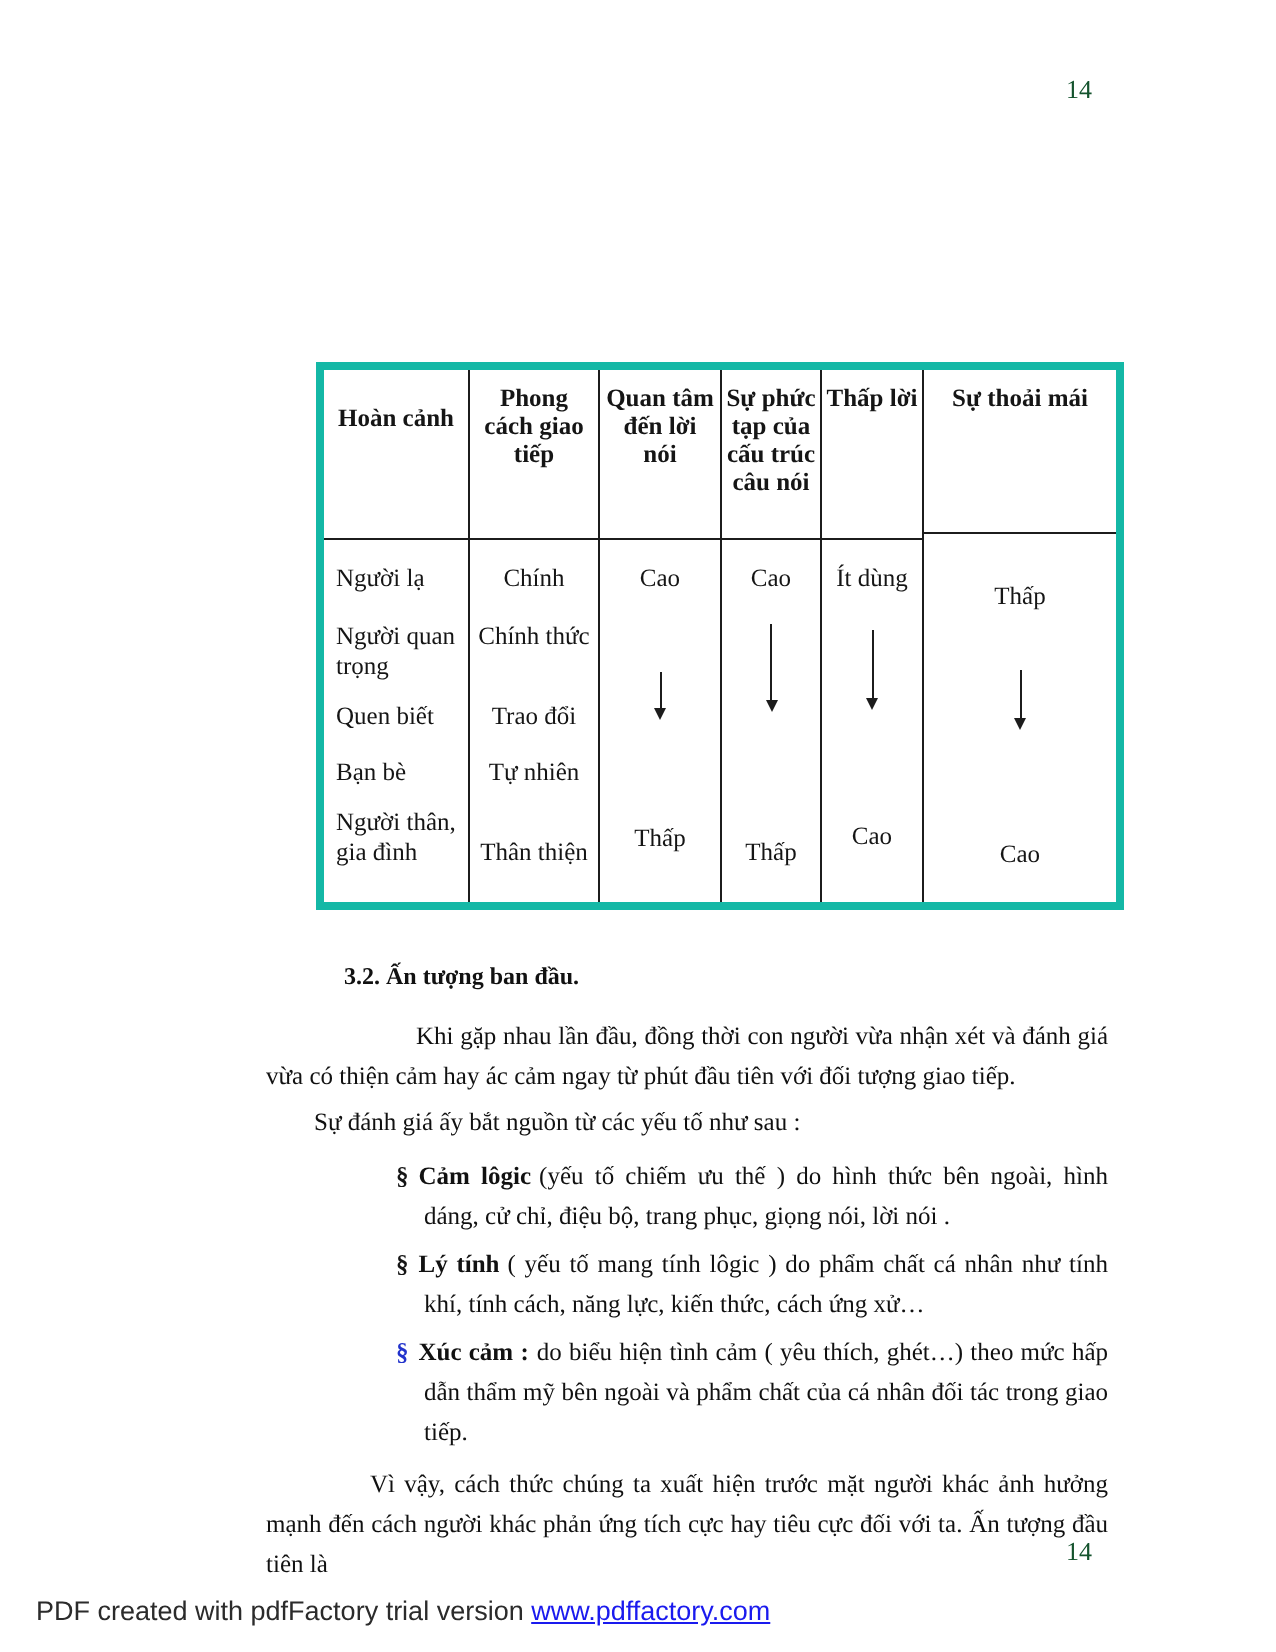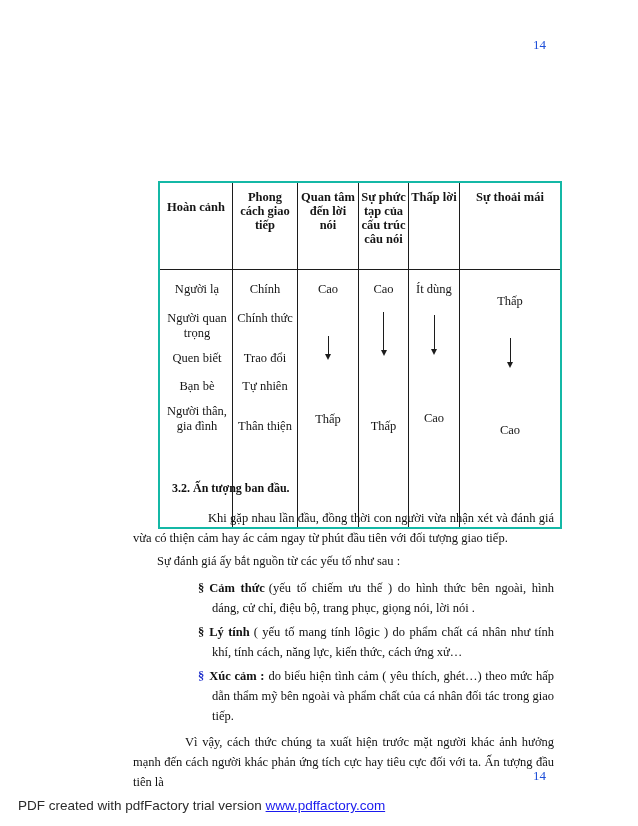--- a/index.html
+++ b/index.html
@@ -1,37 +1,37 @@
 <!DOCTYPE html>
 <html><head>
 <meta charset="utf-8">
 <style>
   html,body{margin:0;padding:0;background:#e8e8e8;}
   .page{position:relative;width:638px;height:826px;background:#ffffff;
         font-family:"Liberation Serif","DejaVu Serif",serif;color:#151515;overflow:hidden;}
 
   
-  .pagenum{position:absolute;font-size:13px;color:#1d4ed8;text-align:right;}
+  .pagenum{position:absolute;font-size:13px;color:#14532d;text-align:right;}
   .pagenum.top{left:533px;top:37px;}
   .pagenum.bottom{left:533px;top:768px;}
 
   
-  .comm-table{position:absolute;left:158px;top:181px;width:404px;height:348px;
-              border:2px solid #14b8a6;display:flex;box-sizing:border-box;background:#fff;}
+  .comm-table{position:absolute;left:158px;top:181px;width:404px;height:274px;
+              border:4px solid #14b8a6;display:flex;box-sizing:border-box;background:#fff;}
   .col{box-sizing:border-box;border-right:1px solid #1c1c1c;display:flex;flex-direction:column;}
   .col:last-child{border-right:none;flex:1;gap:12px;}
   .c1{width:73px;} .c2{width:65px;} .c3{width:61px;} .c4{width:50px;}
   .c5{width:51px;} .c6{width:51px;} .c7{width:51px;}
   .th{box-sizing:border-box;height:87px;border-bottom:1px solid #1c1c1c;
       font-weight:bold;font-size:12.5px;line-height:14px;text-align:center;
       padding:7px 2px 0 2px;}
   .c1 .th{padding-top:17px;}
   .tb{position:relative;height:185px;font-size:12.5px;line-height:15px;}
   .cell-item{position:absolute;left:0;right:0;}
-  .c1 .cell-item{padding:0 4px 0 6px;text-align:center;}
+  .c1 .cell-item{padding:0 4px 0 6px;text-align:left;}
   .c2 .cell-item,.grad-top,.grad-bottom{text-align:center;}
   
   .c1 .cell-item:nth-child(1){top:12px;} .c1 .cell-item:nth-child(2){top:41px;}
   .c1 .cell-item:nth-child(3){top:81px;} .c1 .cell-item:nth-child(4){top:109px;}
   .c1 .cell-item:nth-child(5){top:134px;}
   
   .c2 .cell-item:nth-child(1){top:12px;} .c2 .cell-item:nth-child(2){top:41px;}
   .c2 .cell-item:nth-child(3){top:81px;} .c2 .cell-item:nth-child(4){top:109px;}
   .c2 .cell-item:nth-child(5){top:149px;}
   
@@ -151,21 +151,21 @@
 
   </div>
 
   <div class="content">
     <div class="section-heading">3.2. Ấn tượng ban đầu.</div>
     <p class="p1">Khi gặp nhau lần đầu, đồng thời con người vừa nhận xét và đánh giá vừa có thiện cảm hay ác cảm ngay từ phút đầu tiên với đối tượng giao tiếp.</p>
     <p class="p2">Sự đánh giá ấy bắt nguồn từ các yếu tố như sau :</p>
 
     <div class="bullets">
       <div class="bullet">
-        <span class="marker" style="color:#151515">§</span><span class="term">Cảm thức</span><span class="btext">(yếu tố chiếm ưu thế ) do hình thức bên ngoài, hình dáng, cử chỉ, điệu bộ, trang phục, giọng nói, lời nói .</span>
+        <span class="marker" style="color:#151515">§</span><span class="term">Cảm lôgic</span><span class="btext">(yếu tố chiếm ưu thế ) do hình thức bên ngoài, hình dáng, cử chỉ, điệu bộ, trang phục, giọng nói, lời nói .</span>
       </div>
       <div class="bullet">
         <span class="marker" style="color:#151515">§</span><span class="term">Lý tính</span><span class="btext">( yếu tố mang tính lôgic ) do phẩm chất cá nhân như tính khí, tính cách, năng lực, kiến thức, cách ứng xử…</span>
       </div>
       <div class="bullet">
         <span class="marker" style="color:#2233cc">§</span><span class="term">Xúc cảm :</span><span class="btext">do biểu hiện tình cảm ( yêu thích, ghét…) theo mức hấp dẫn thẩm mỹ bên ngoài và phẩm chất của cá nhân đối tác trong giao tiếp.</span>
       </div>
     </div>
 
     <p class="p3">Vì vậy, cách thức chúng ta xuất hiện trước mặt người khác ảnh hưởng mạnh đến cách người khác phản ứng tích cực hay tiêu cực đối với ta. Ấn tượng đầu tiên là</p>

